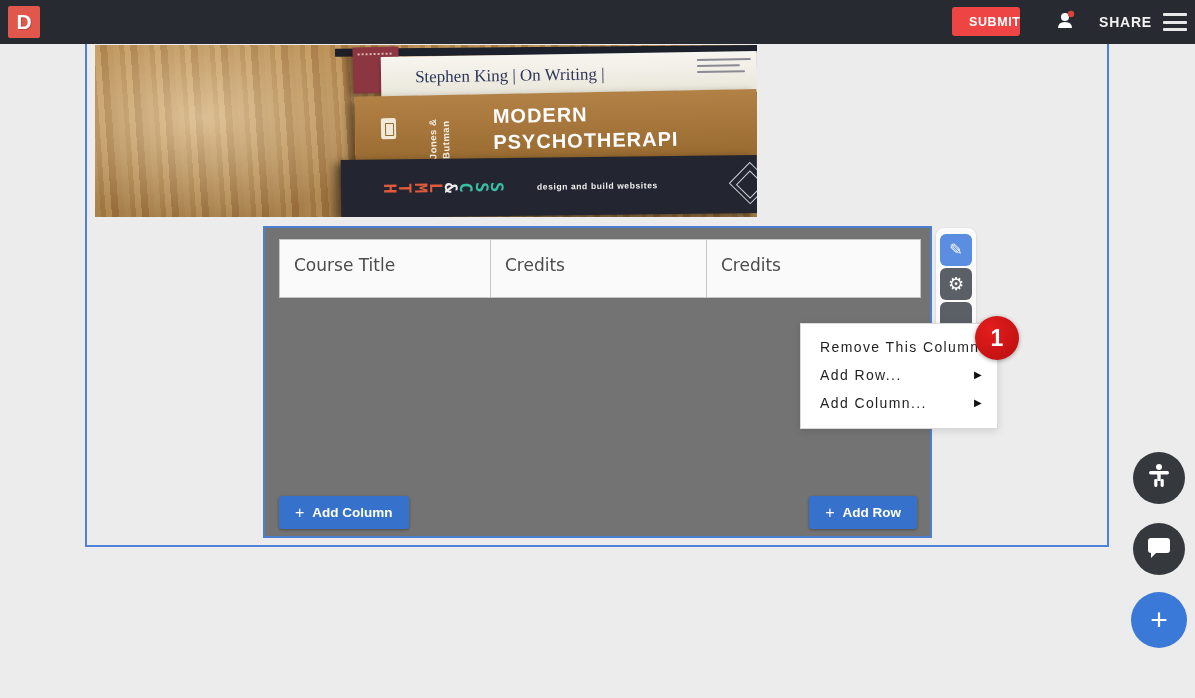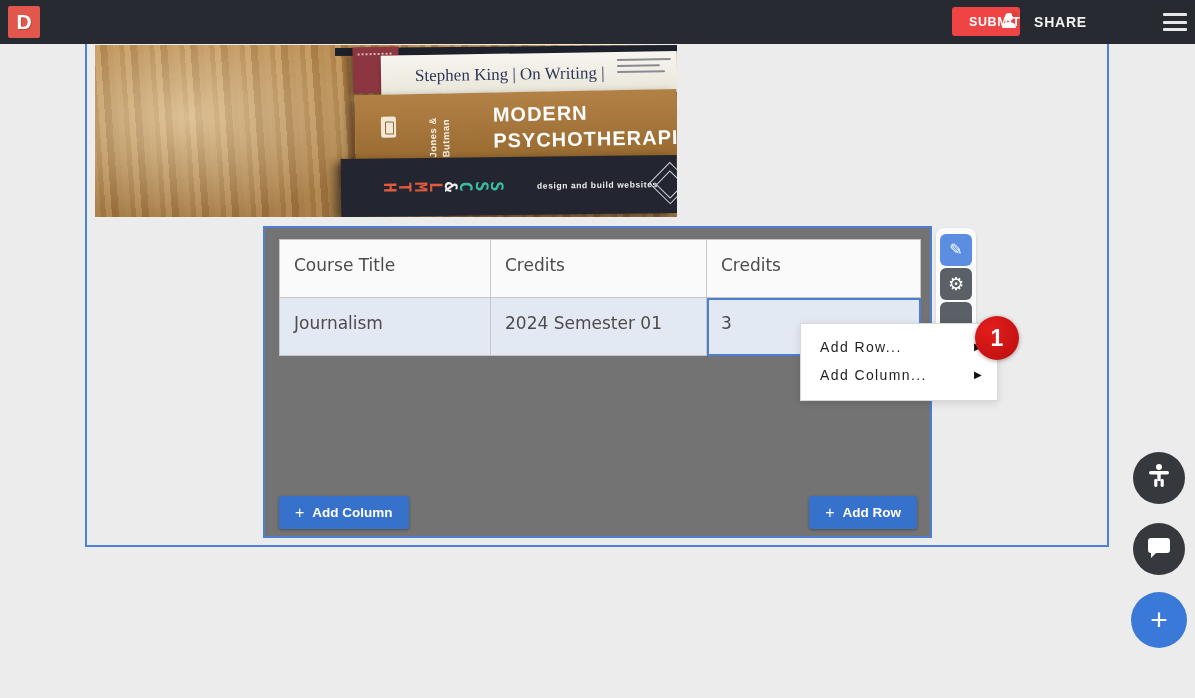--- a/index.html
+++ b/index.html
@@ -7,32 +7,32 @@
               font-family:"Liberation Sans", sans-serif; }
 
   
   .topbar { position:absolute; left:0; top:0; width:1195px; height:44px; background:#272a30; z-index:50; }
   .logo { position:absolute; left:8px; top:6px; width:32px; height:32px; background:#e2574b;
           border-radius:2px; color:#fff; font-weight:bold; font-size:21px; text-align:center;
           line-height:32px; text-shadow:1px 1px 0 rgba(0,0,0,.18); }
   .submit-btn { position:absolute; left:952px; top:7px; width:68px; height:29px; background:#ef4444;
           border:none; border-radius:3px; color:#fff; font-size:12.5px; font-weight:bold;
           letter-spacing:.6px; font-family:"Liberation Sans",sans-serif;padding-left:17px; }
-  .share { position:absolute; left:1000px; top:9px; height:26px; display:flex; align-items:center; gap:12px; color:#fff;justify-content:flex-end; }
+  .share { position:absolute; left:1056px; top:9px; height:26px; display:flex; align-items:center; gap:21px; color:#fff;justify-content:flex-end; }
   .share-label { font-size:14px; letter-spacing:.8px; font-weight:bold; color:#f2f2f2; }
   .burger { position:absolute; left:1163px; top:13px; width:24px; height:18px; display:flex;
             flex-direction:column; justify-content:space-between; }
   .burger div { height:3px; background:#e8e8e8; border-radius:1px; }
 
   
   .section-outline { position:absolute; left:85px; top:-10px; width:1024px; height:557px;
             border:2px solid #4e82d8; z-index:1; }
 
   
-  .hero { position:absolute; left:95px; top:45px; width:582px; height:172px; overflow:hidden; z-index:2;
+  .hero { position:absolute; left:95px; top:45px; width:662px; height:172px; overflow:hidden; z-index:2;
     background:
       radial-gradient(ellipse 280px 160px at 16% 42%, rgba(255,238,205,.55), transparent 65%),
       linear-gradient(180deg, rgba(60,35,10,.08), rgba(60,35,10,.22)),
       repeating-linear-gradient(86deg, #c79c60 0 6px, #ba8c50 6px 11px, #cfa466 11px 17px, #b08148 17px 24px, #c3975b 24px 30px);
   }
   .spine { position:absolute; right:0; }
   .spine-top-navy { left:240px; right:0; top:0; height:8px; background:#1d212b;
       transform:rotate(-.5deg); transform-origin:right center; }
   .maroon-cap { position:absolute; left:258px; top:2px; width:46px; height:46px; background:#8c3642;
       transform:rotate(-1.5deg); box-shadow:-5px 3px 7px rgba(35,22,10,.5); }
@@ -188,25 +188,20 @@
 </div>
 
 <div class="widget">
   <table class="course">
     <tbody>
         <tr class="hdr">
       <td class="c1">Course Title</td>
       <td class="c2">Credits</td>
       <td class="c3">Credits</td>
     </tr>
-    <tr class="sel">
-      <td class="c1">Journalism</td>
-      <td class="c2">2024 Semester 01</td>
-      <td class="c3 selected-cell">3</td>
-    </tr>
   </tbody>
     </table>
   <button class="tbl-btn add-col">
     <span class="plus">+</span>
     <span>Add Column</span>
   </button>
   <button class="tbl-btn add-row">
     <span class="plus">+</span>
     <span>Add Row</span>
   </button>
@@ -216,20 +211,23 @@
   <button class="wtool-btn btn-edit">
     <span>✎</span>
   </button>
   <button class="wtool-btn btn-gear">
     <span>⚙</span>
   </button>
   <button class="wtool-btn btn-hidden"></button>
 </div>
 
 <div class="ctx-menu">
+  <div class="ctx-item">
+    <span>Remove This Column</span>
+  </div>
   <div class="ctx-item">
     <span>Add Row...</span>
     <span class="ctx-arrow">▶</span>
   </div>
   <div class="ctx-item">
     <span>Add Column...</span>
     <span class="ctx-arrow">▶</span>
   </div>
 </div>
 

